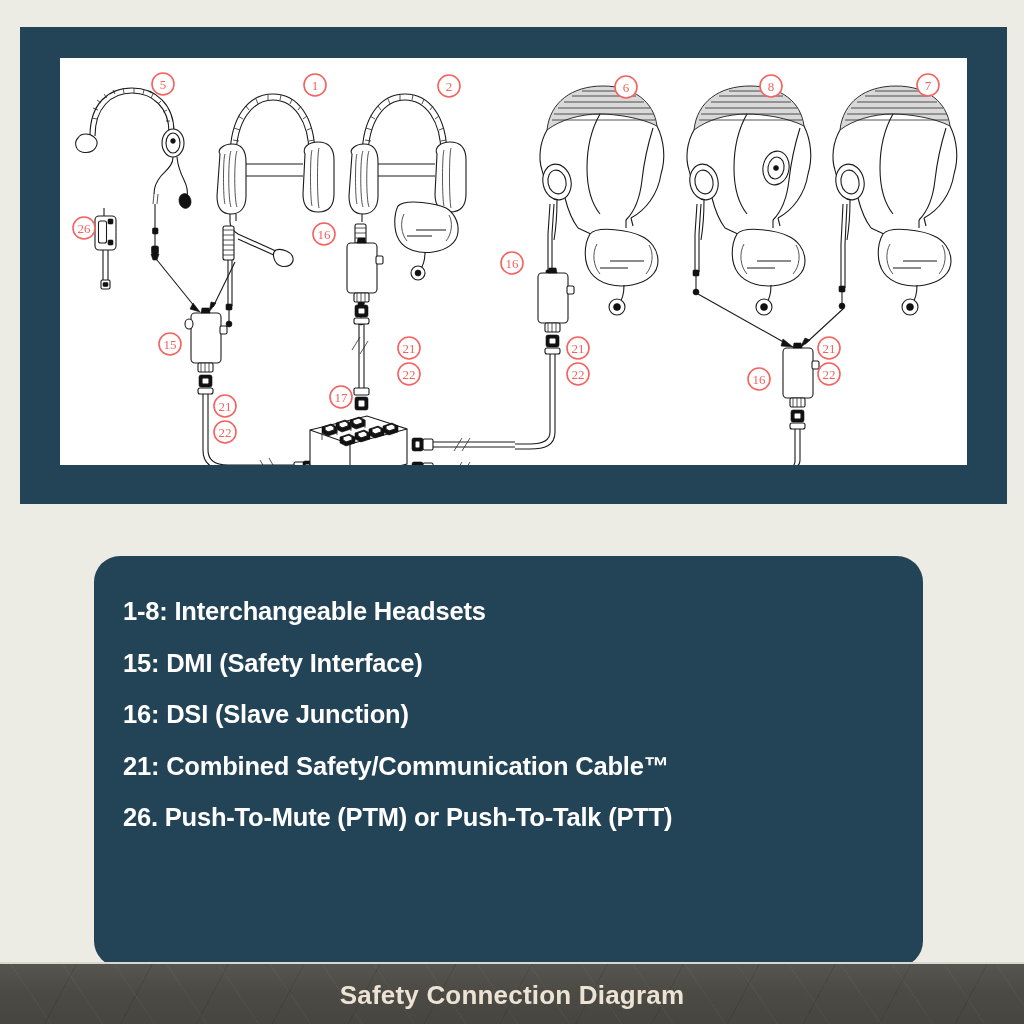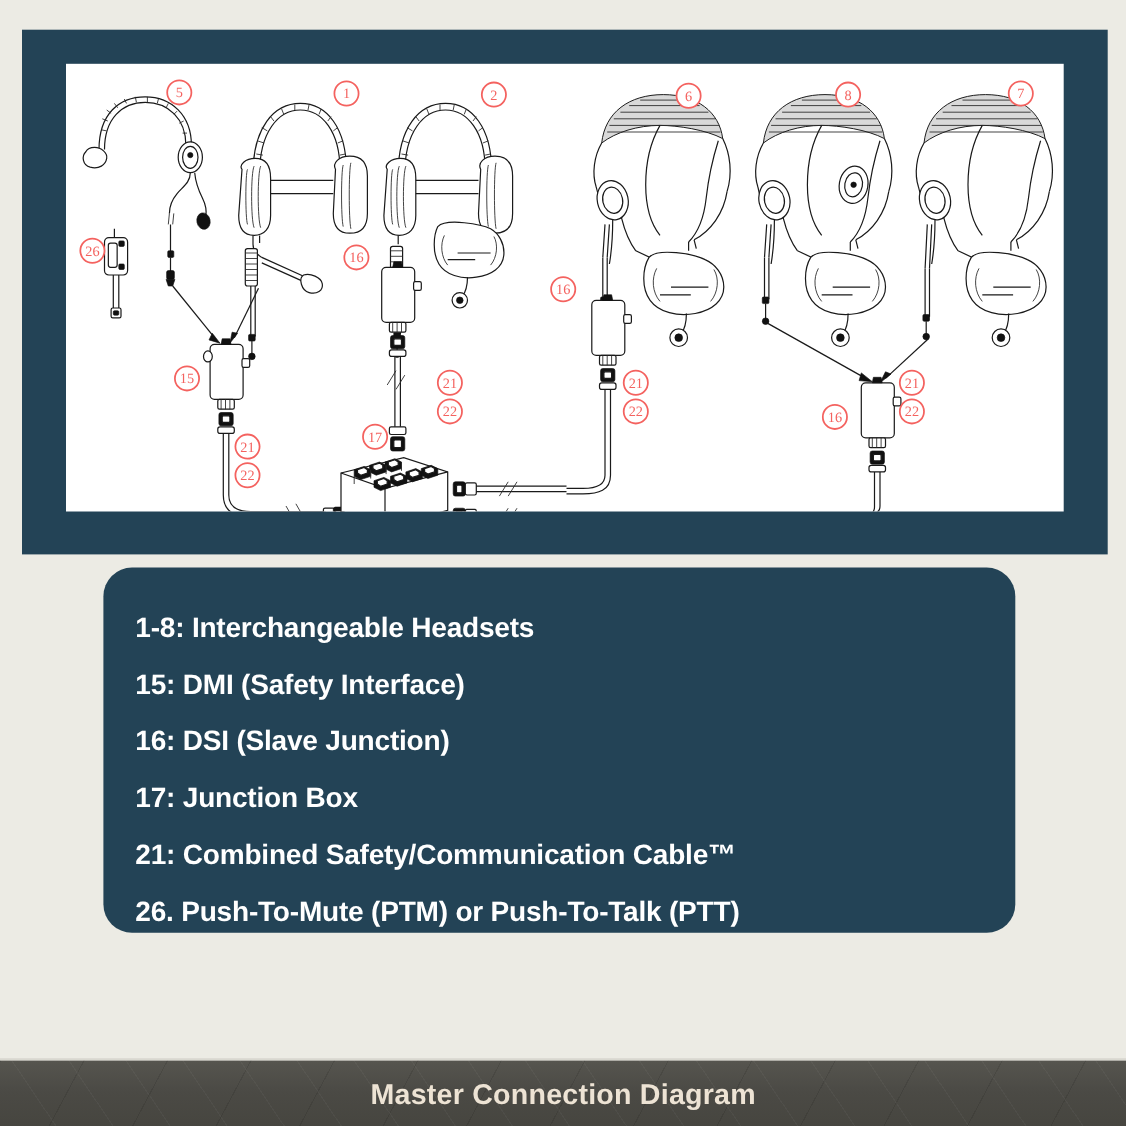--- a/index.html
+++ b/index.html
@@ -33,23 +33,23 @@
     height: 407px;
     background: #FFFFFF;
     overflow: hidden;
   }
   #diagram-svg { display: block; }
 
   
   #legend-card {
     position: absolute;
     left: 94px;
-    top: 516px;
+    top: 556px;
     width: 829px;
-    height: 332px;
+    height: 411px;
     background: #234356;
     border-radius: 26px;
     box-sizing: border-box;
     padding: 30px 0 0 29px;
   }
   .legend-row {
     color: #FFFFFF;
     font-size: 25.5px;
     font-weight: bold;
     letter-spacing: -0.2px;
@@ -483,20 +483,19 @@
       </g>
 
     </svg>
   </div>
 </div>
 
 <div id="legend-card">
   <div class="legend-row">1-8: Interchangeable Headsets</div>
   <div class="legend-row">15: DMI (Safety Interface)</div>
   <div class="legend-row">16: DSI (Slave Junction)</div>
-  <div class="legend-row">17: Junction Box</div>
   <div class="legend-row">21: Combined Safety/Communication Cable™</div>
   <div class="legend-row">26. Push-To-Mute (PTM) or Push-To-Talk (PTT)</div>
 </div>
 
 <div id="caption-bar">
-  <div id="caption-title">Master Connection Diagram</div>
+  <div id="caption-title">Safety Connection Diagram</div>
 </div>
 
 </body></html>

